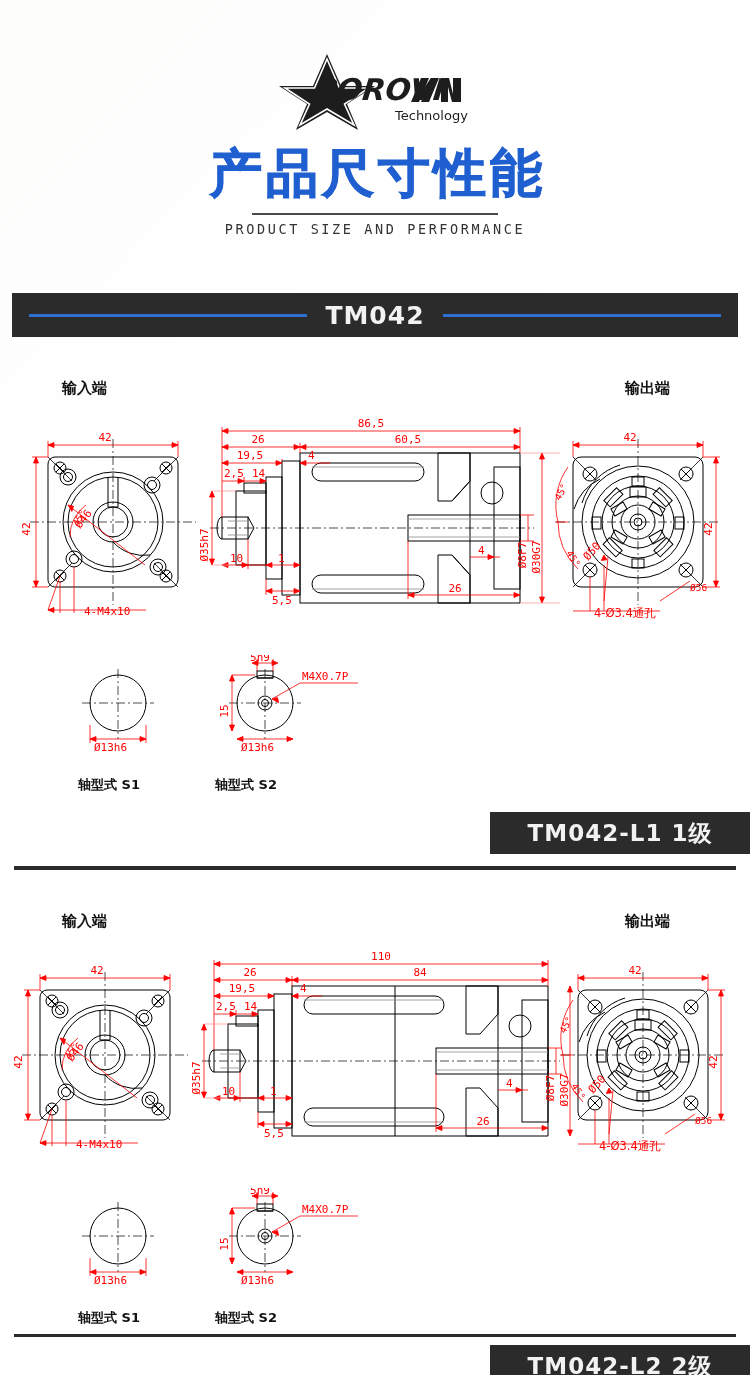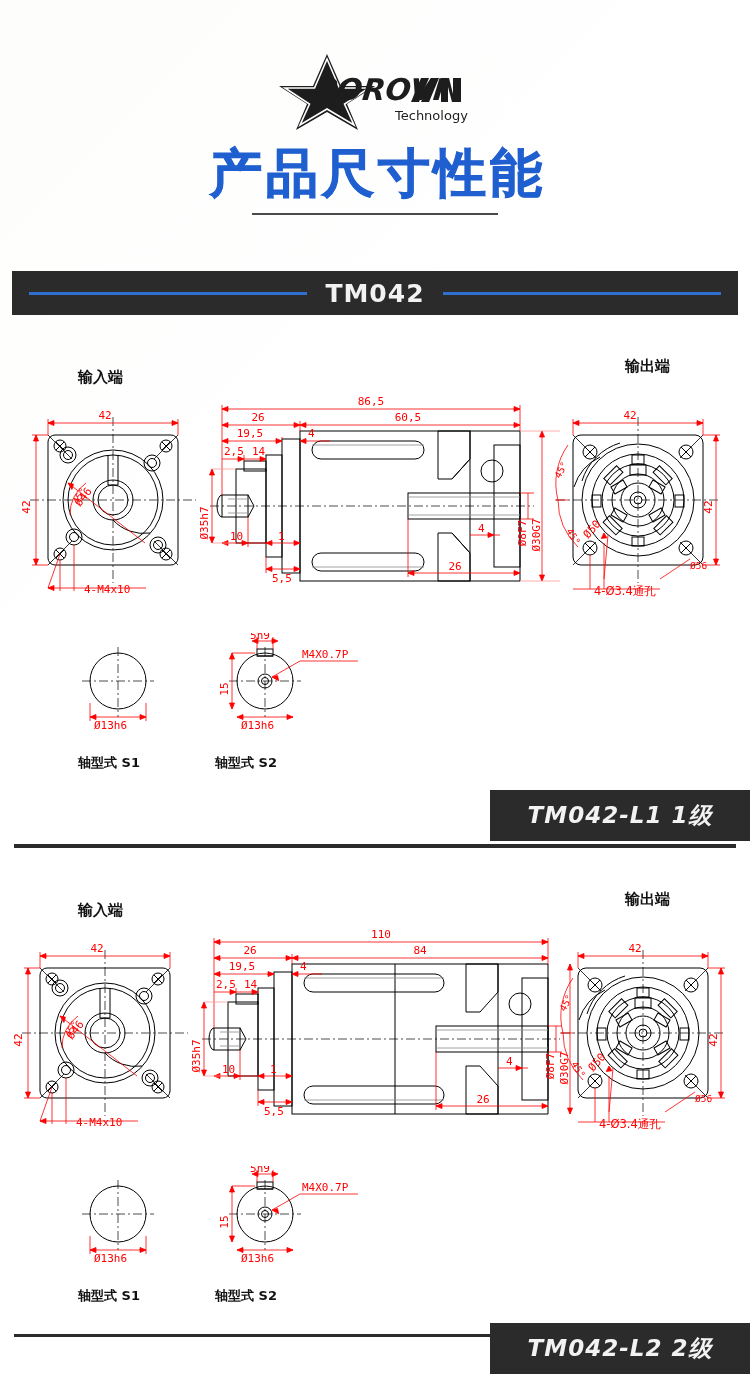--- a/index.html
+++ b/index.html
@@ -48,40 +48,39 @@
 
   
   .section{position:relative;}
   .row-heads{
     position:relative;height:26px;margin-top:42px;
   }
   .head{
     position:absolute;font-size:15px;font-weight:bold;color:#111;
     font-family:"DejaVu Sans","Liberation Sans",sans-serif;
   }
-  .head.in{left:78px;margin-top:11px;}
+  .head.in{left:62px;}
   .head.out{right:80px;margin-left:29px;}
 
   .dwg-wrap{position:relative;width:750px;}
   svg{display:block;}
   .shaft-labels{position:relative;height:24px;}
   .shaft-label{
     position:absolute;font-size:13px;font-weight:bold;color:#111;
     font-family:"DejaVu Sans","Liberation Sans",sans-serif;
   }
 
   .badge-row{position:relative;height:42px;margin-top:8px;}
   .badge{
-    position:absolute;right:0;top:0;height:51px;min-width:260px;
+    position:absolute;right:0;top:0;height:42px;min-width:260px;
     background:#2b2b2b;color:#f2f2f2;
     display:flex;align-items:center;justify-content:center;
     font-size:23px;font-weight:bold;letter-spacing:1px;
     padding:0 26px;box-sizing:border-box;
     font-family:"DejaVu Sans","Liberation Sans",sans-serif;
-    font-style:italic;
   }
   .divider{
     height:4px;background:#2b2b2b;margin:12px 14px 0 14px;
   }
   .bottom-rule{
     position:absolute;left:14px;right:14px;bottom:38px;height:3px;background:#2b2b2b;
   }
 
   
   .ln{stroke:#000;stroke-width:1;fill:none;}
@@ -115,20 +114,21 @@
         <path d="M156 26 L164 26 L154 50 L146 50 Z"></path>
         <path d="M166 26 L174 26 L164 50 L156 50 Z"></path>
         <path d="M176 26 L190 26 L190 50 L182 50 L182 36 L172 50 L164 50 Z" opacity="0"></path>
         <path d="M176 26 L184 26 L188 42 L188 26 L196 26 L196 50 L187 50 L183 35 L183 50 L176 50 Z"></path>
       </g>
       <text x="130" y="68" fill="#1d1d1d" font-family="DejaVu Sans, sans-serif" font-size="13">Technology</text>
     </svg>
 
     <div class="title-cn">产品尺寸性能</div>
     <div class="title-rule"></div>
+    <div class="title-en">PRODUCT SIZE AND PERFORMANCE</div>
   </div>
 
   <div class="banner">
     <span class="banner-line"></span>
     <span class="banner-text">TM042</span>
     <span class="banner-line"></span>
   </div>
 
   <div class="section">
 

